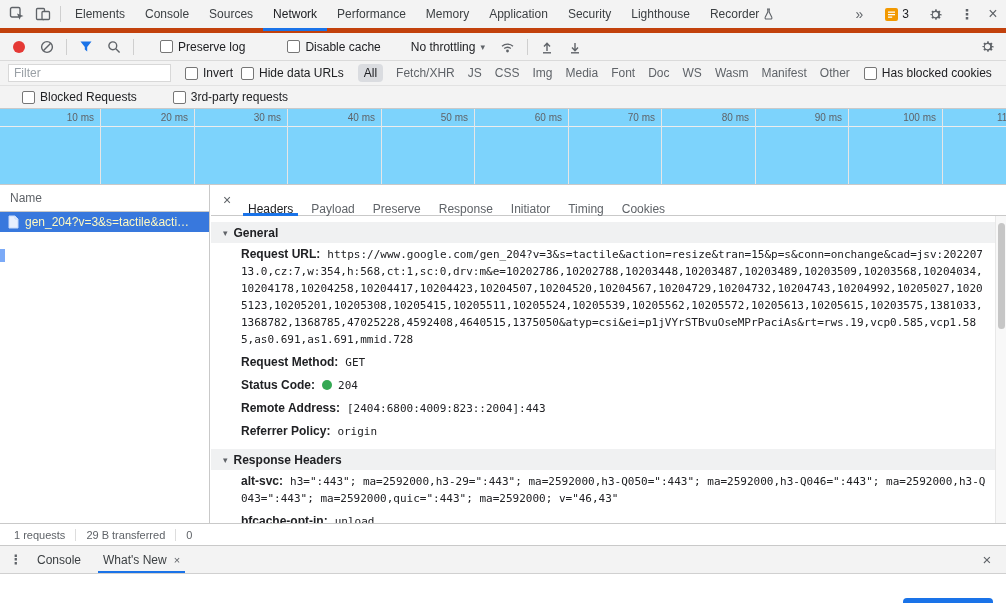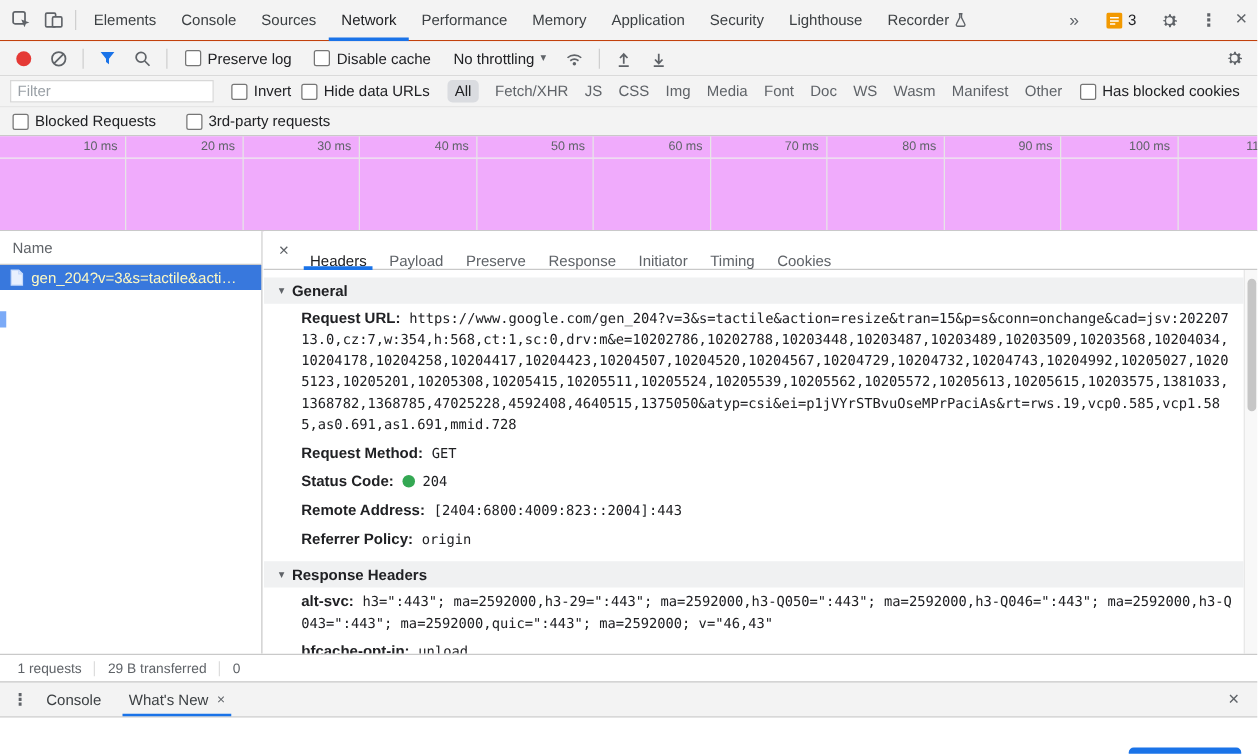--- a/index.html
+++ b/index.html
@@ -2,38 +2,38 @@
 <html><head>
 <meta charset="utf-8">
 <style>
   * { margin:0; padding:0; box-sizing:border-box; }
   html,body { width:1006px; height:603px; overflow:hidden; background:#fff;
     font-family:"Liberation Sans","DejaVu Sans",sans-serif; font-size:12px; color:#202124; }
   .abs { position:absolute; }
   #root { position:relative; width:1006px; height:603px; background:#fff; }
 
   
-  .tabbar { top:0; left:0; right:0; height:33px; background:#f3f3f3; border-bottom:1px solid #c2410c;
+  .tabbar { top:0; left:0; right:0; height:33px; background:#f3f3f3; border-bottom:5px solid #c2410c;
     display:flex; align-items:center; padding-left:4px; }
   .ibtn { width:26px; height:26px; display:flex; align-items:center; justify-content:center; border-radius:2px; }
   .vsep { width:1px; height:16px; background:#cfcfcf; margin:0 4px; flex:none; }
   .tab { height:33px; display:flex; align-items:center; padding:0 10px; color:#3c4043; position:relative; white-space:nowrap; }
   .tab.active { color:#202124; }
   .tab.active::after { content:""; position:absolute; left:0; right:0; bottom:0; height:3px; background:#1a73e8; }
   .tab .beaker { margin-left:4px; display:flex; }
   .tabbar-right { margin-left:auto; display:flex; align-items:center; }
   .glyph { color:#5f6368; }
   .issues-badge { display:flex; align-items:center; gap:4px; padding:2px 5px; border-radius:4px; }
   .issues-count { color:#202124; }
 
   
   .toolbar2 { top:33px; left:0; right:0; height:28px; background:#f3f3f3; border-bottom:1px solid #dadada;
     display:flex; align-items:center; padding:0 6px; gap:2px; }
   .record-dot { width:12px; height:12px; border-radius:50%; background:#e53935; margin:0 6px; }
-  .cb { display:flex; align-items:center; gap:5px; margin:0 8px; white-space:nowrap; }
+  .cb { display:flex; align-items:center; gap:5px; margin:0 20px; white-space:nowrap; }
   .cb .box { width:13px; height:13px; border:1px solid #767676; border-radius:2px; background:#fff; flex:none; }
   .cb .lbl { color:#202124; }
   .throttle { display:flex; align-items:center; gap:5px; margin:0 8px; color:#202124; white-space:nowrap; }
   .caret { font-size:9px; color:#5f6368; }
   .toolbar2-gear { margin-left:auto; }
 
   
   .toolbar3 { top:61px; left:0; right:0; height:25px; background:#f3f3f3; border-bottom:1px solid #e2e2e2;
     display:flex; align-items:center; padding:0 8px; }
   .filter-input { width:163px; height:18px; border:1px solid #d8d8d8; background:#fff; border-radius:0;
@@ -41,21 +41,21 @@
   .filter-input::placeholder { color:#9aa0a6; }
   .types { display:flex; align-items:center; gap:13px; margin-left:10px; }
   .type { color:#5f6368; white-space:nowrap; }
   .type.active { background:#dadce0; color:#202124; border-radius:4px; padding:2px 6px; }
 
   
   .toolbar4 { top:86px; left:0; right:0; height:23px; background:#f3f3f3; border-bottom:1px solid #c9c9c9;
     display:flex; align-items:center; padding:0 2px; }
 
   
-  .timeline { top:109px; left:0; right:0; height:76px; background:#f0abfc; border-bottom:1px solid #c9c9c9; overflow:hidden; }
+  .timeline { top:109px; left:0; right:0; height:76px; background:#7dd3fc; border-bottom:1px solid #c9c9c9; overflow:hidden; }
   .vline { position:absolute; top:0; bottom:0; width:1px; background:#e6e6e6; }
   .tick-label { position:absolute; top:3px; width:60px; text-align:right; font-size:10px; color:#5f6368; }
   .timeline-hr { position:absolute; top:17px; left:0; right:0; height:1px; background:#ededed; }
 
   
   .main { top:185px; left:0; height:338px; right:0; }
   .req-list { position:absolute; left:0; top:0; bottom:0; width:210px; border-right:1px solid #c9c9c9; background:#fff; }
   .name-header { height:27px; border-bottom:1px solid #c9c9c9; display:flex; align-items:center; padding-left:10px; color:#5f6368; background:#fff; }
   .req-row { height:20px; background:#3878dd; color:#fef9c3; display:flex; align-items:center; gap:6px; padding-left:8px; }
   .req-row .rname { white-space:nowrap; overflow:hidden; text-overflow:ellipsis; padding-right:4px; }

